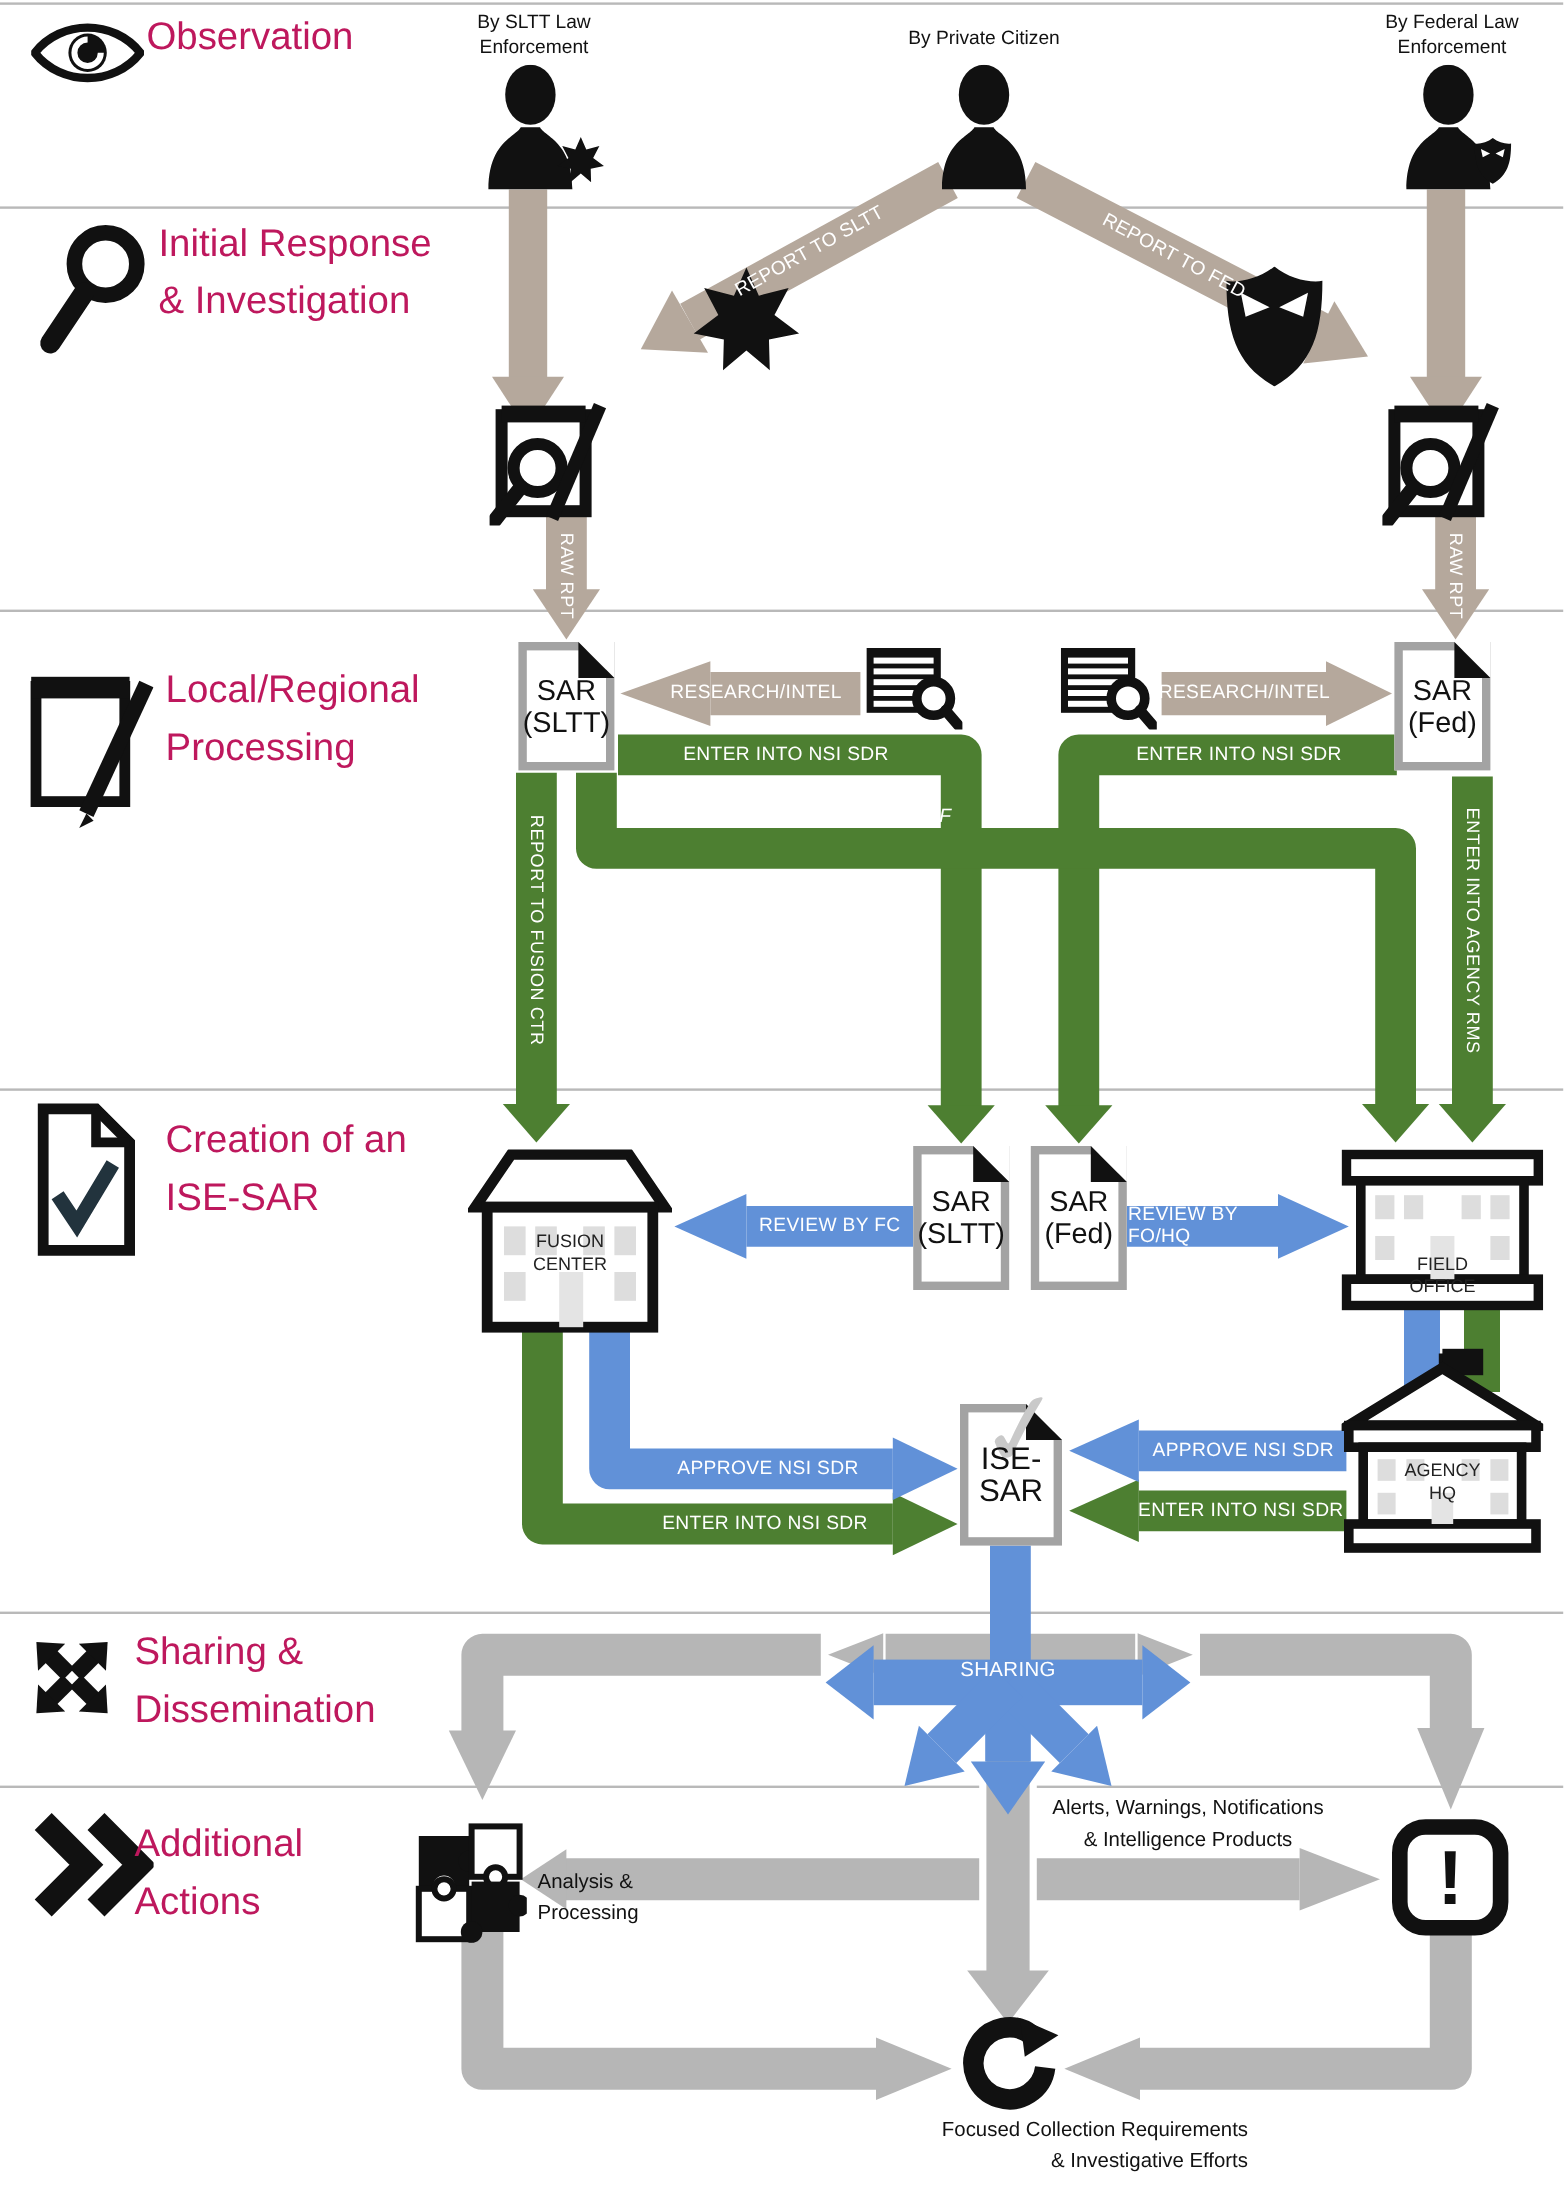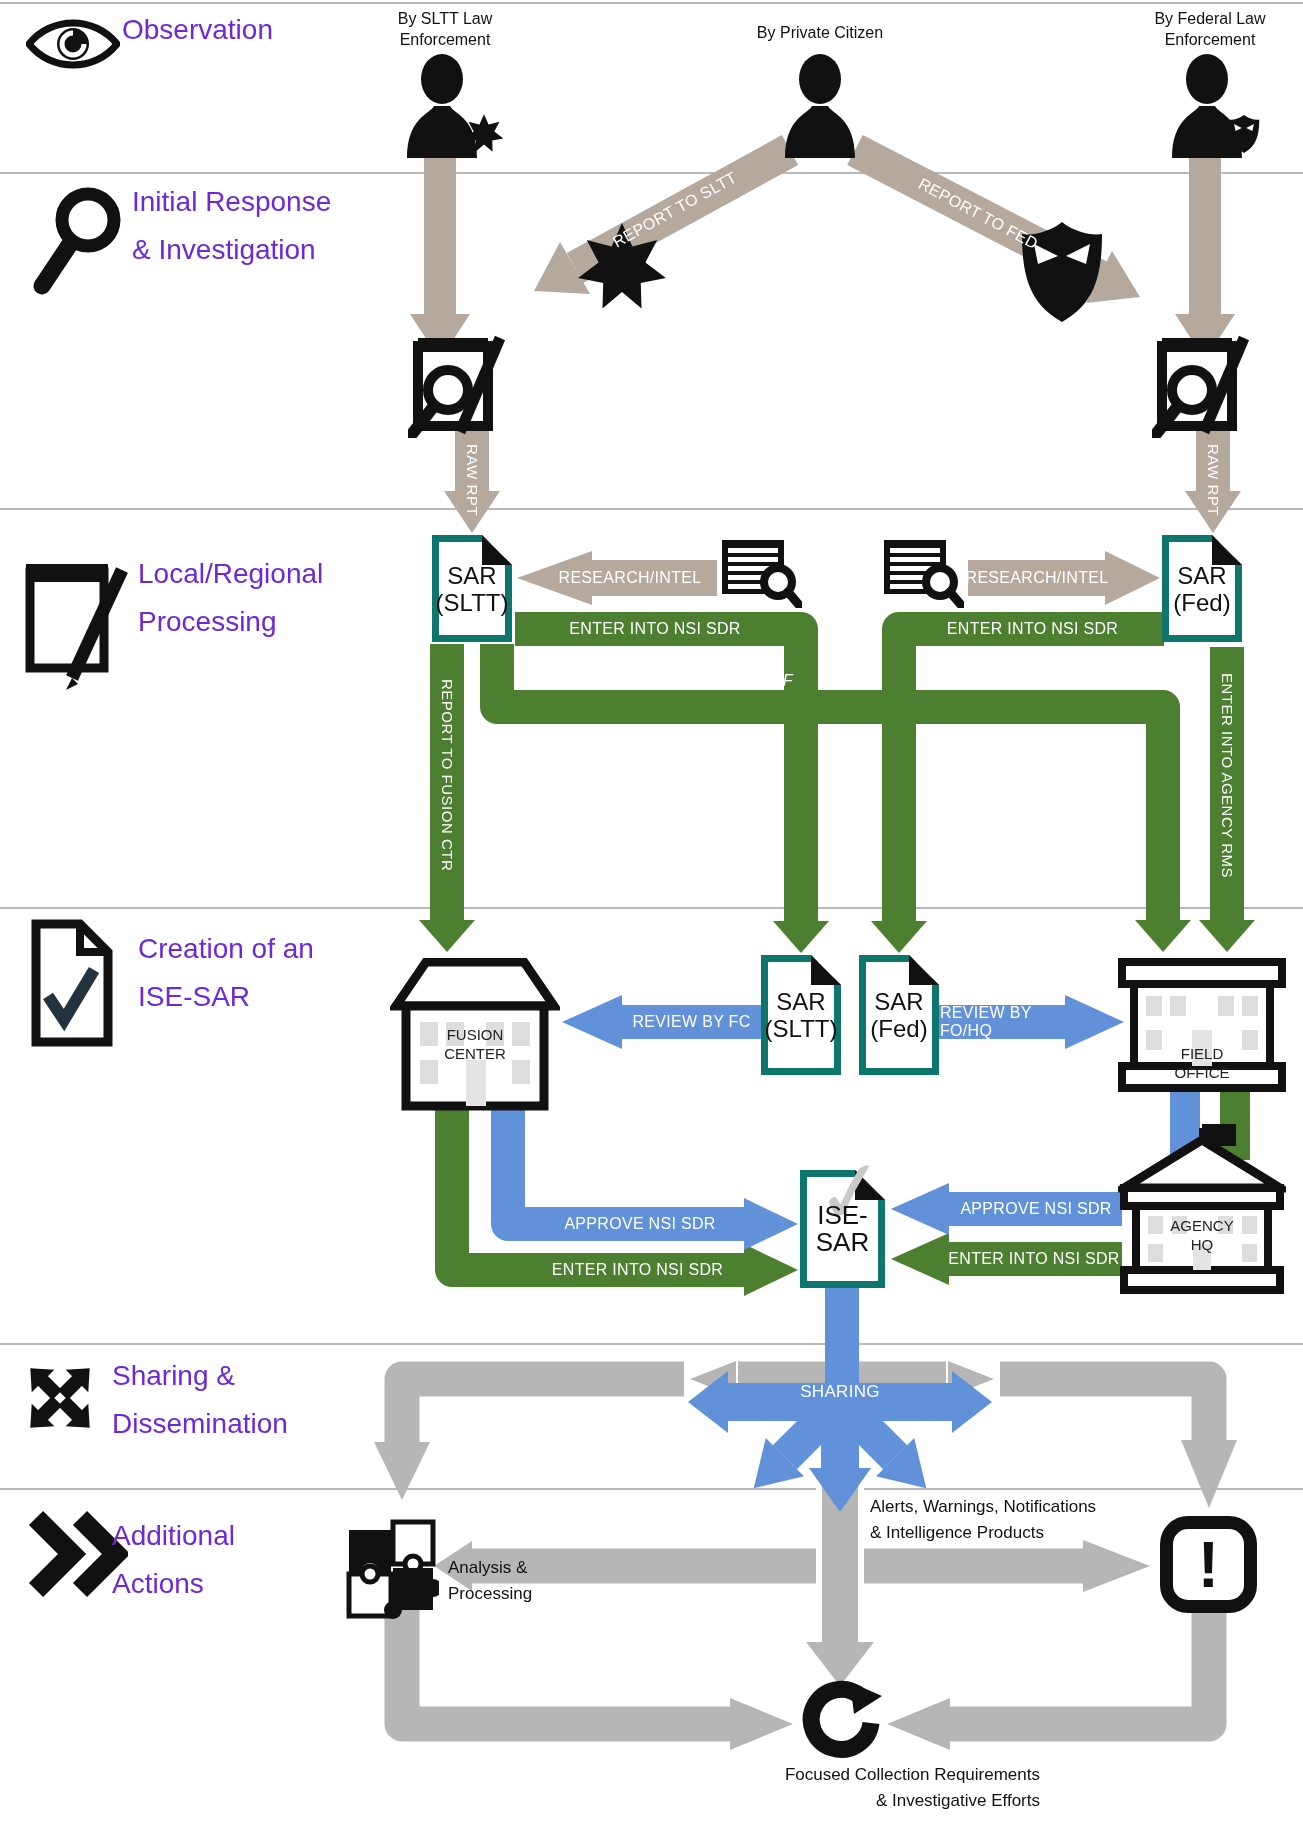--- a/index.html
+++ b/index.html
@@ -1,25 +1,25 @@
 <!DOCTYPE html>
 <html><head>
 <meta charset="utf-8">
 <style>
   html,body{margin:0;padding:0;background:#fff;font-family:"Liberation Sans",sans-serif;}
   #stage{position:relative;width:1303px;height:1842px;background:#fff;overflow:hidden;}
   .divider{position:absolute;left:0;width:1303px;height:2px;background:#b9b9b9;z-index:0;}
   #plumbing{position:absolute;left:0;top:0;z-index:1;}
-  .sectlabel{position:absolute;font-size:28px;line-height:48px;color:#6d28d9;white-space:pre-line;z-index:3;}
+  .sectlabel{position:absolute;font-size:32px;line-height:48px;color:#be185d;white-space:pre-line;z-index:3;}
   .caption{position:absolute;font-size:16px;line-height:21px;color:#111;text-align:center;white-space:pre-line;z-index:3;}
   .smallcap{position:absolute;font-size:17px;line-height:26px;color:#111;white-space:pre-line;z-index:3;}
   .bandtext{position:absolute;color:#fff;font-size:16px;letter-spacing:.3px;display:flex;align-items:center;justify-content:center;z-index:3;}
   .vtext{position:absolute;color:#fff;font-size:15px;letter-spacing:.5px;writing-mode:vertical-rl;text-align:center;display:flex;align-items:center;justify-content:center;z-index:3;}
   .rot{transform-origin:center center;}
-  .doc{position:absolute;background:#fff;border:7px solid #0f766e;display:flex;align-items:center;justify-content:center;text-align:center;font-size:24px;line-height:27px;color:#111;white-space:pre-line;z-index:2;}
+  .doc{position:absolute;background:#fff;border:7px solid #a3a3a3;display:flex;align-items:center;justify-content:center;text-align:center;font-size:24px;line-height:27px;color:#111;white-space:pre-line;z-index:2;}
   .fold-cut{position:absolute;top:-7px;right:-7px;width:0;height:0;border-style:solid;border-width:0 30px 30px 0;border-color:#fff #fff transparent transparent;}
   .fold-flap{position:absolute;top:-7px;right:-7px;width:0;height:0;border-style:solid;border-width:30px 0 0 30px;border-color:transparent transparent transparent #111;}
   .bldg{position:absolute;z-index:2;}
   .bldgtext{position:absolute;font-size:15px;line-height:19px;color:#222;text-align:center;white-space:pre-line;z-index:3;}
   .icon{position:absolute;z-index:2;}
   .alertbox{position:absolute;border:13px solid #111;border-radius:28px;background:#fff;display:flex;align-items:center;justify-content:center;font-size:64px;font-weight:bold;color:#111;z-index:2;}
   .watermark{position:absolute;color:#c9c9c9;font-size:86px;transform:rotate(-8deg);z-index:0;left:8px;top:2px;}
   .doctext{position:relative;z-index:1;}
 </style>
 </head>
@@ -432,21 +432,21 @@
     <circle cx="68" cy="58" r="8" fill="#fff" stroke="#111" stroke-width="5"></circle>
     <rect x="4" y="68" width="42" height="42" fill="#fff" stroke="#111" stroke-width="5"></rect>
     <circle cx="25" cy="68" r="8" fill="#fff" stroke="#111" stroke-width="5"></circle>
     <rect x="48" y="62" width="40" height="42" fill="#111"></rect>
     <circle cx="88" cy="82" r="9" fill="#111"></circle>
     <circle cx="48" cy="104" r="9" fill="#111"></circle>
   </svg>
   <div class="smallcap" style="left:448px;top:1508px;width:200px;margin-top:47px;">Analysis &amp;
 Processing</div>
 
-  <div class="smallcap" style="left:870px;top:1494px;width:320px;">Alerts, Warnings, Notifications
+  <div class="smallcap" style="left:830px;top:1494px;width:320px;text-align:center;">Alerts, Warnings, Notifications
 &amp; Intelligence Products</div>
   <div class="alertbox" style="left:1160px;top:1516px;width:71px;height:71px;">
     <span>!</span>
   </div>
 
   <svg class="icon" style="left:798px;top:1680px;" width="86" height="86" viewBox="0 0 86 86">
     <path d="M62,16 A30,30 0 1 0 73,43" fill="none" stroke="#111" stroke-width="17"></path>
     <polygon points="52,2 84,16 56,34" fill="#111"></polygon>
   </svg>
   <div class="smallcap" style="left:640px;top:1762px;width:400px;text-align:right;">Focused Collection Requirements

